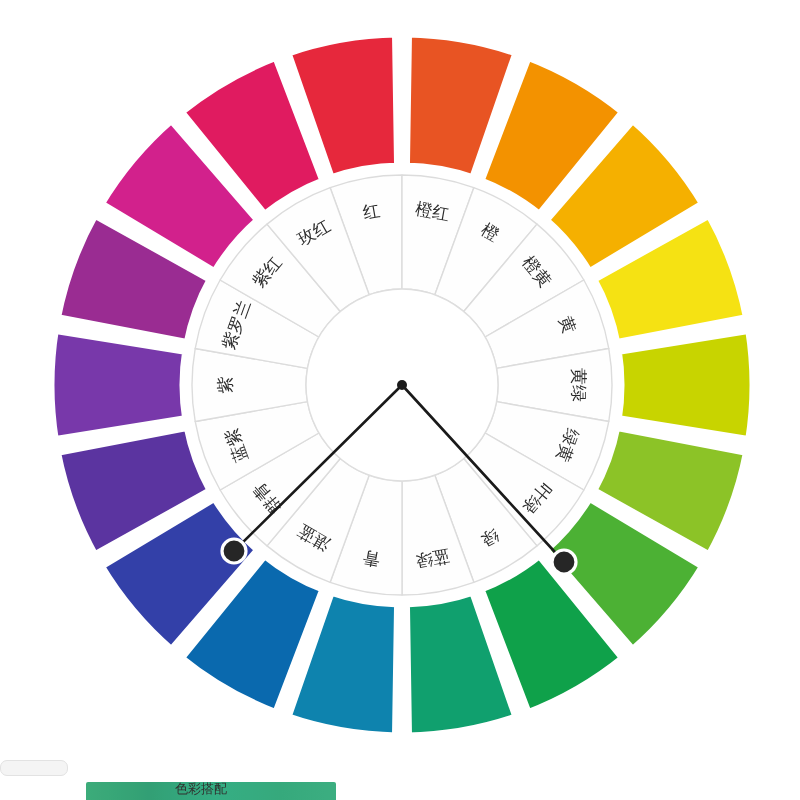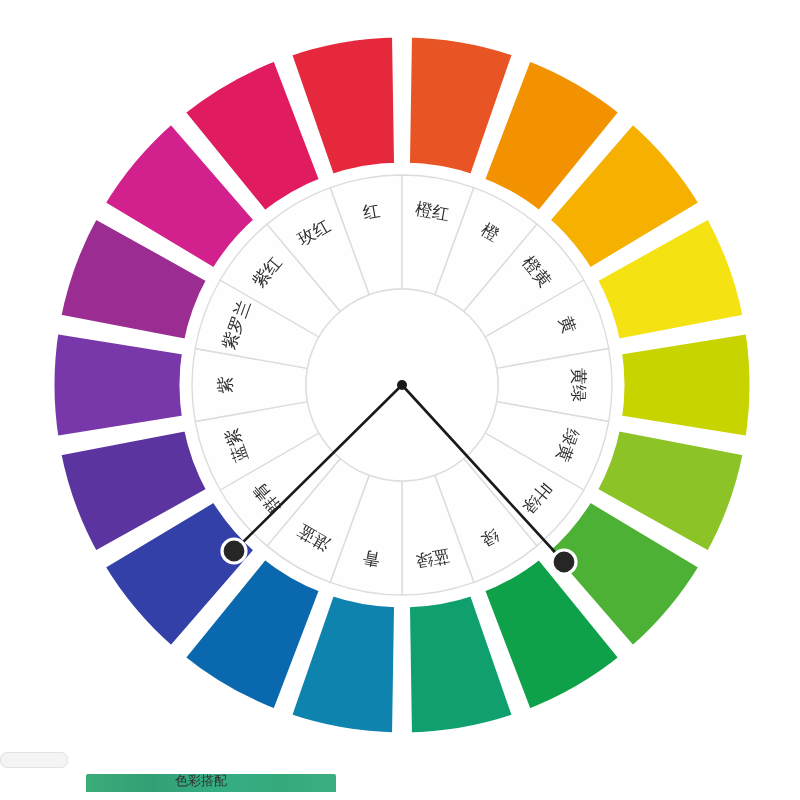--- a/index.html
+++ b/index.html
@@ -59,21 +59,21 @@
     fill: #262626;
     stroke: #ffffff;
     stroke-width: 3.2;
   }
   .pivot-dot {
     fill: #1a1a1a;
   }
   .bottom-sliver {
     position: absolute;
     left: 0;
-    bottom: 8px;
+    bottom: 0;
     width: 740px;
     height: 42px;
     overflow: hidden;
     pointer-events: none;
   }
   .sliver-bar {
     position: absolute;
     left: 86px;
     bottom: 0px;
     width: 250px;

